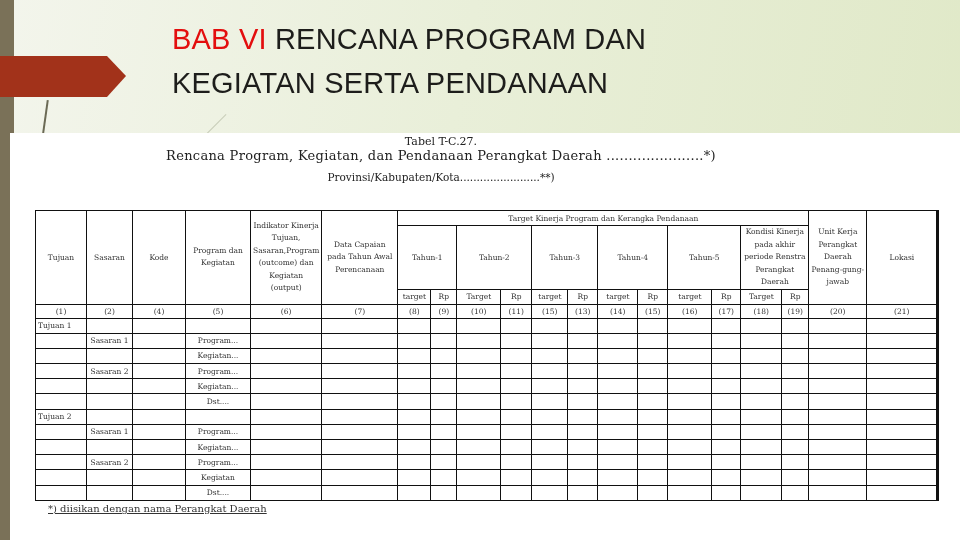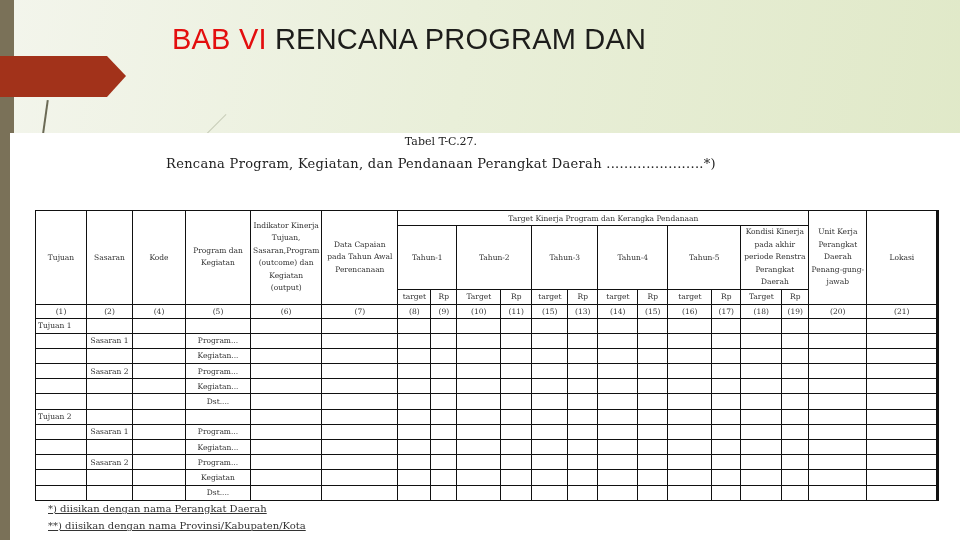--- a/index.html
+++ b/index.html
@@ -18,21 +18,21 @@
   .title {
     position:absolute; left:172px; top:17px; font-size:29px; line-height:44px;
     color:#1d1d1b; letter-spacing:0.2px;
   }
   .title .red { color:#e30e0e; }
   .doc {
     position:absolute; left:10px; top:133px; width:950px; height:407px; background:#ffffff;
   }
   .doc-head { position:absolute; left:0; width:862px; text-align:center; font-family:"DejaVu Serif", serif; color:#222; }
   .h1 { top:2px; font-size:11px; left:0; }
-  .h2 { top:15px; font-size:13px; letter-spacing:0.3px;margin-top:8px; }
+  .h2 { top:15px; font-size:13px; letter-spacing:0.3px; }
   .h3 { top:38px; font-size:10.5px; }
   table.grid {
     position:absolute; left:25px; top:77px; border-collapse:collapse;
     font-family:"DejaVu Serif", serif; font-size:7.5px; color:#333;
     table-layout:fixed;
   }
   table.grid td {
     border:1.2px solid #111; padding:0 2px; text-align:center; vertical-align:middle;
     overflow:hidden; white-space:nowrap; line-height:11px;
   }
@@ -46,25 +46,27 @@
 </head>
 <body>
 
 <div class="left-bar"></div>
 <div class="arrow"></div>
 <div class="deco-line1"></div>
 <div class="deco-line2"></div>
 
 <div class="title">
   <div><span class="red">BAB VI</span> <span>RENCANA PROGRAM DAN</span></div>
+  <div>KEGIATAN SERTA PENDANAAN</div>
 </div>
 
 <div class="doc">
   <div class="doc-head h1">Tabel T-C.27.</div>
   <div class="doc-head h2">Rencana Program, Kegiatan, dan Pendanaan Perangkat Daerah ......................*)</div>
+  <div class="doc-head h3">Provinsi/Kabupaten/Kota........................**)</div>
 
   <table class="grid">
     <colgroup>
       <col style="width:51px">
         <col style="width:46px">
         <col style="width:53px">
         <col style="width:65px">
       <col style="width:71px">
         <col style="width:76px">
       <col style="width:33px">
@@ -401,14 +403,13 @@
           <td></td>
           <td></td>
           <td></td>
           <td></td>
           <td></td>
         </tr>
       </tbody>
   </table>
 
   <div class="foot f1">*) diisikan dengan nama Perangkat Daerah</div>
-  <div class="foot f2">**) diisikan dengan nama Provinsi/Kabupaten/Kota</div>
 </div>
 
 </body></html>

